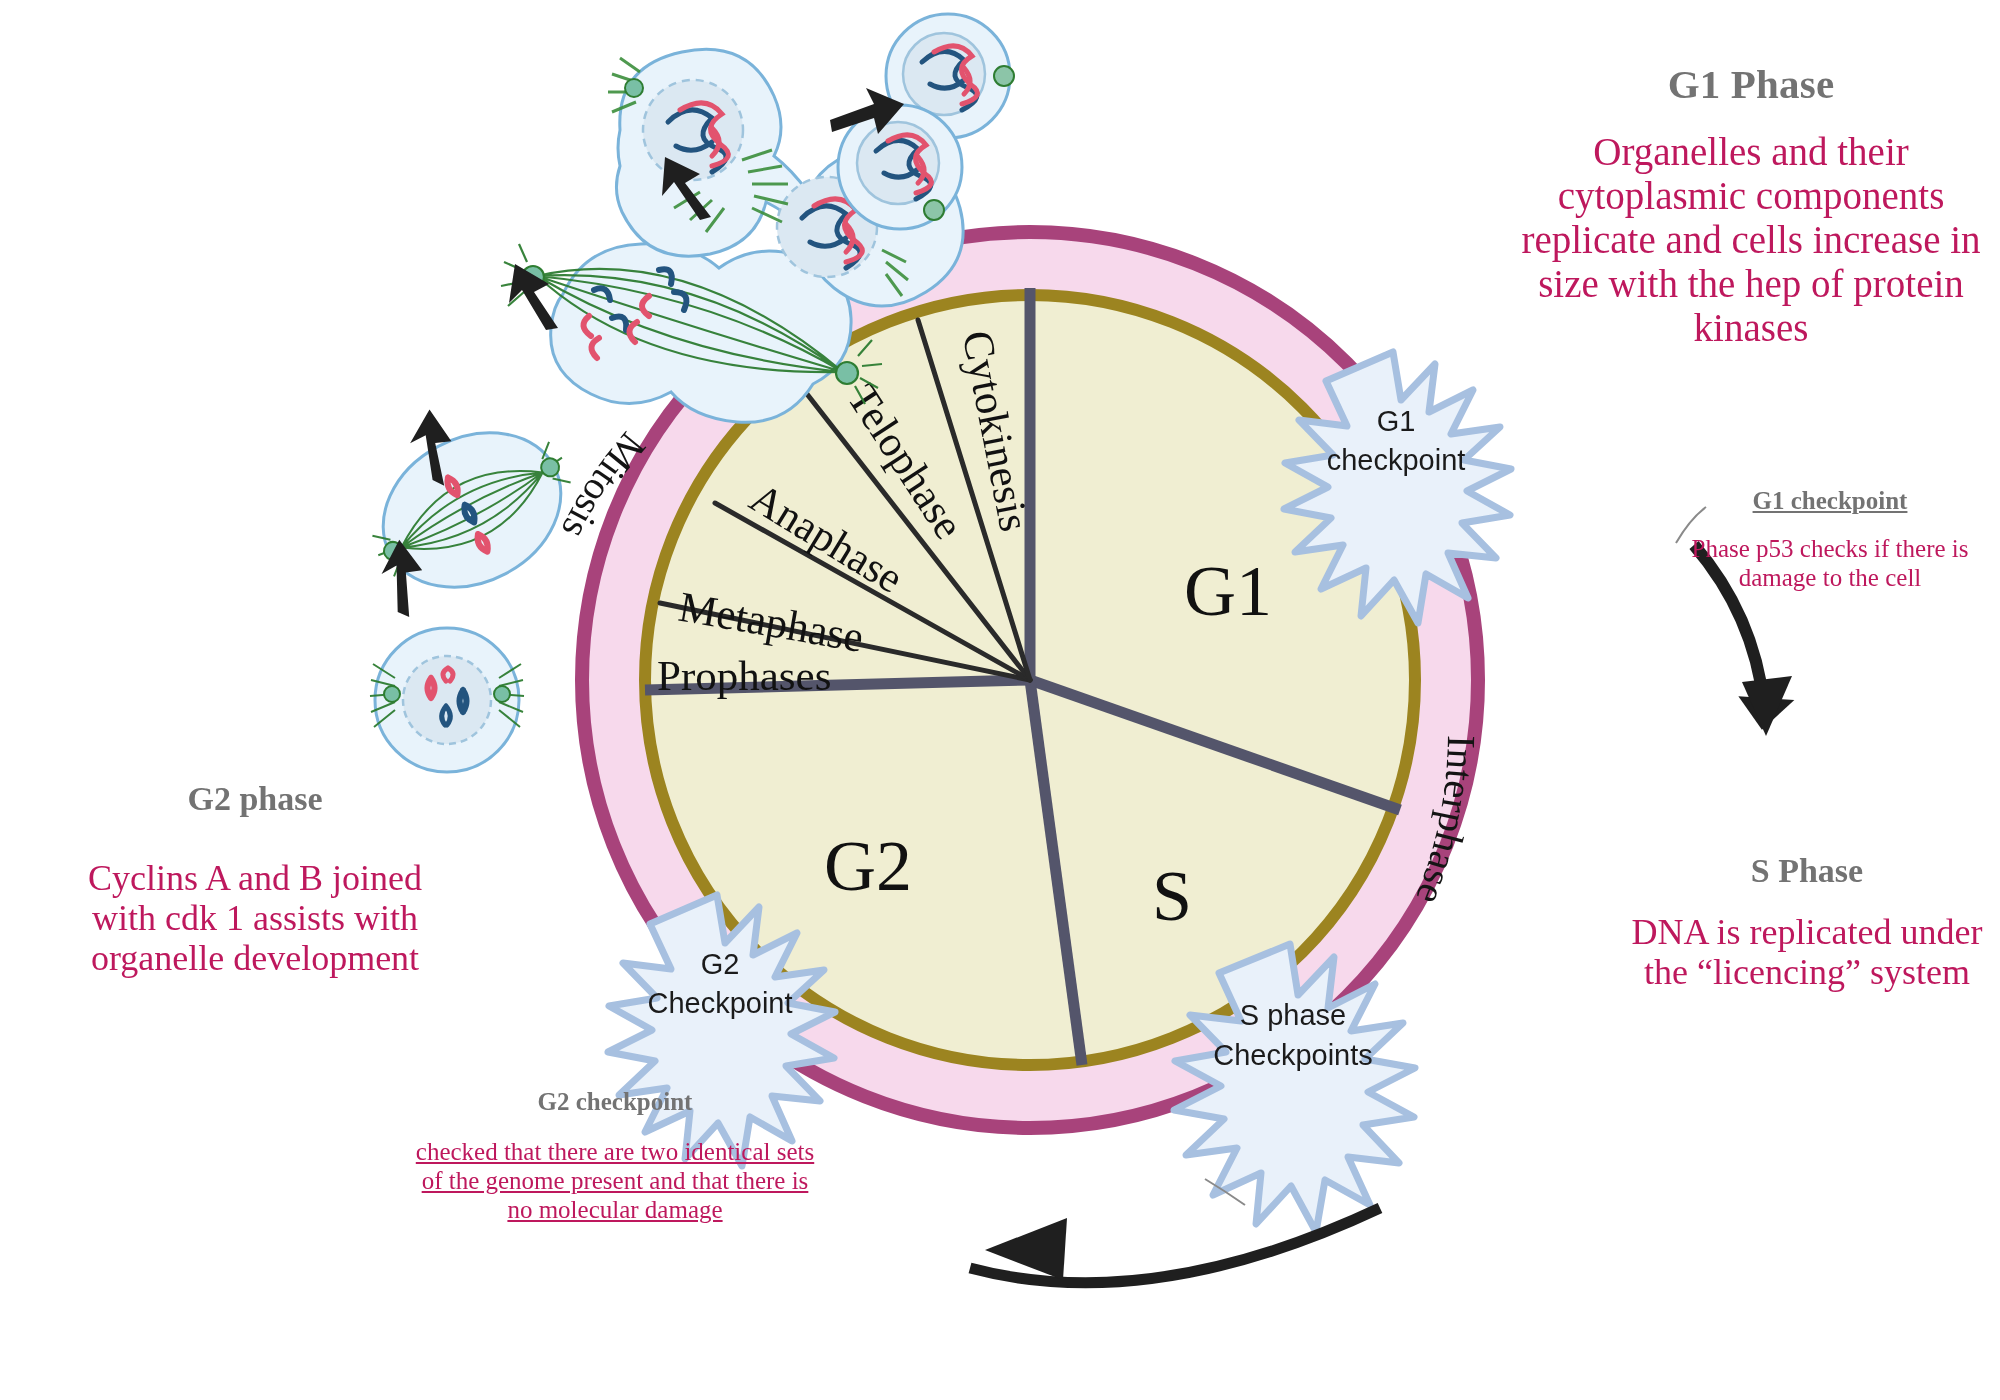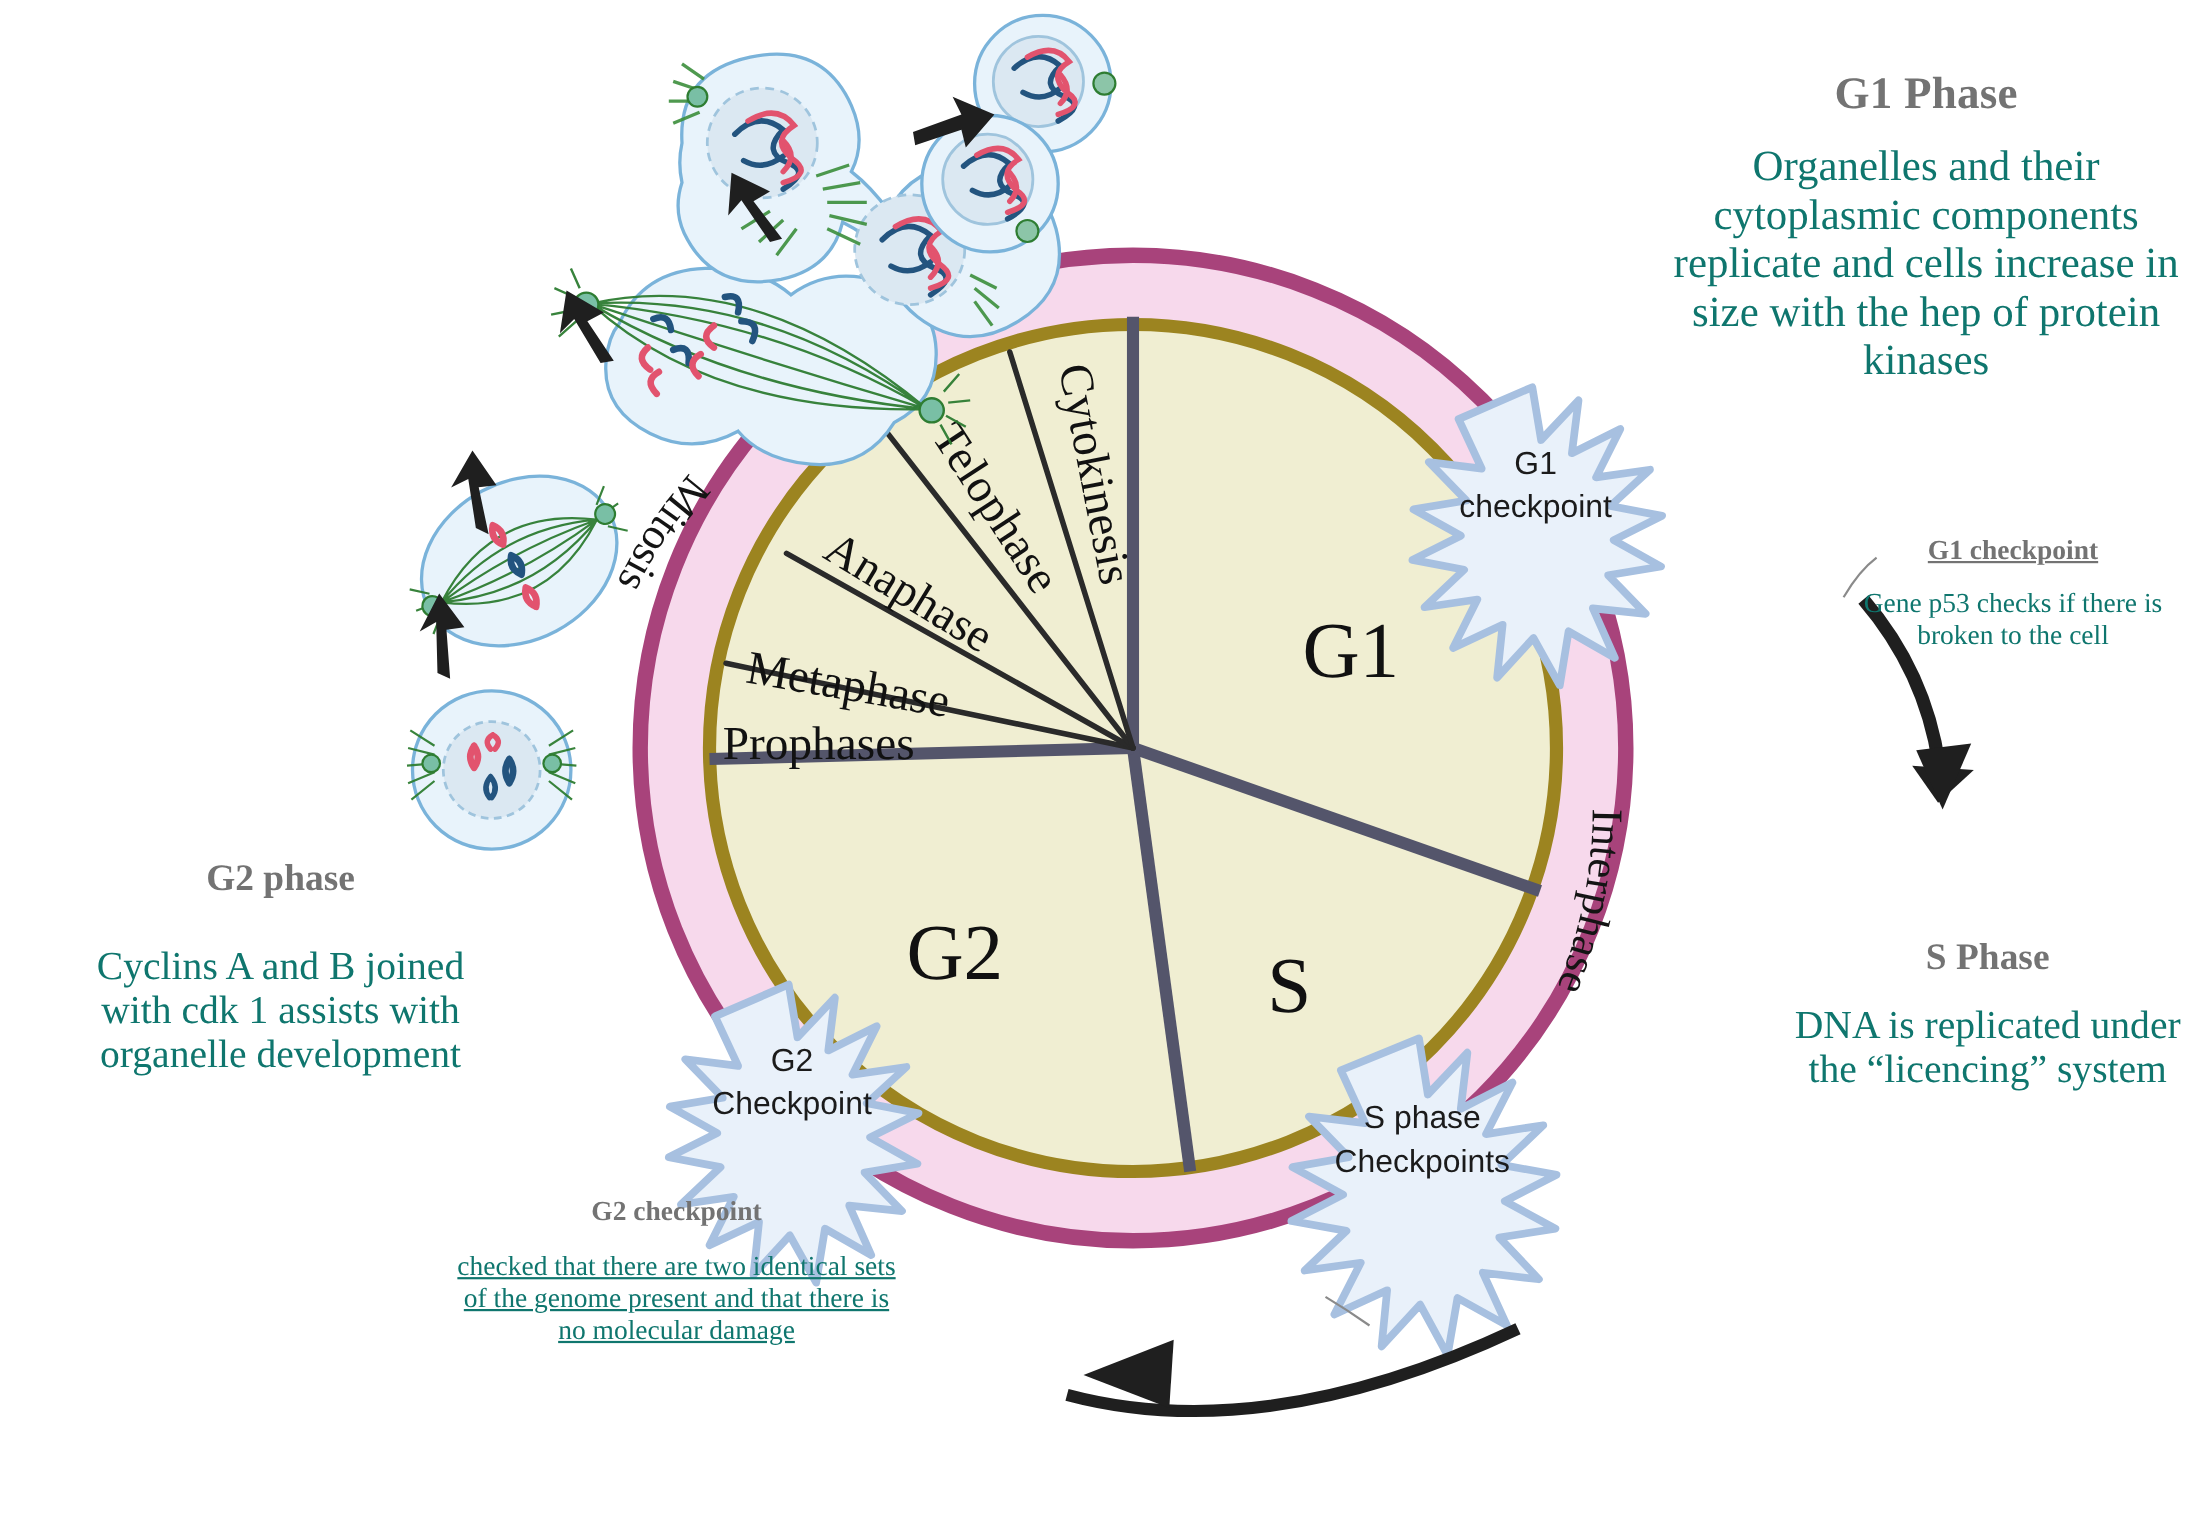--- a/index.html
+++ b/index.html
@@ -2,21 +2,21 @@
 <html><head>
 <meta charset="utf-8">
 <style>
   html,body{margin:0;padding:0;background:#ffffff;}
   body{width:2000px;height:1400px;position:relative;overflow:hidden;
        font-family:"Liberation Serif",serif;color:#111;}
   .stage{position:absolute;inset:0;}
   svg.diagram{position:absolute;left:0;top:0;width:2000px;height:1400px;}
   .txtblock{position:absolute;text-align:center;}
   .hd{font-family:"Liberation Serif",serif;font-weight:bold;color:#737373;}
-  .bd{font-family:"Liberation Serif",serif;color:#0f766e;text-align:center;}
+  .bd{font-family:"Liberation Serif",serif;color:#be185d;text-align:center;}
   .g1-phase{left:1516px;top:60px;width:470px;}
   .g1-phase .hd{font-size:41px;letter-spacing:.2px;}
   .g1-phase .bd{font-size:39px;line-height:44px;margin-top:22px;}
   .g1-chk{left:1660px;top:487px;width:340px;}
   .g1-chk .hd{font-size:25px;text-decoration:underline;}
   .g1-chk .bd{font-size:25px;line-height:29px;margin-top:19px;}
   .s-phase{left:1612px;top:852px;width:390px;}
   .s-phase .hd{font-size:34px;}
   .s-phase .bd{font-size:36px;line-height:40px;margin-top:22px;}
   .s-chk{left:1235px;top:1145px;width:510px;}
@@ -253,21 +253,21 @@
   <path d="M1676 543 q14 -24 30 -36" fill="none" stroke="#8a8a8a" stroke-width="2"></path>
 </svg>
 
 <div class="txtblock g1-phase">
   <div class="hd">G1 Phase</div>
   <div class="bd">Organelles and their cytoplasmic components replicate and cells increase in size with the hep of protein kinases</div>
 </div>
 
 <div class="txtblock g1-chk">
   <div class="hd">G1 checkpoint</div>
-  <div class="bd">Gene p53 checks if there is broken to the cell</div>
+  <div class="bd">Phase p53 checks if there is damage to the cell</div>
 </div>
 
 <div class="txtblock s-phase">
   <div class="hd">S Phase</div>
   <div class="bd">DNA is replicated under the “licencing” system</div>
 </div>
 
 
 <div class="txtblock g2-chk">
   <div class="hd">G2 checkpoint</div>

